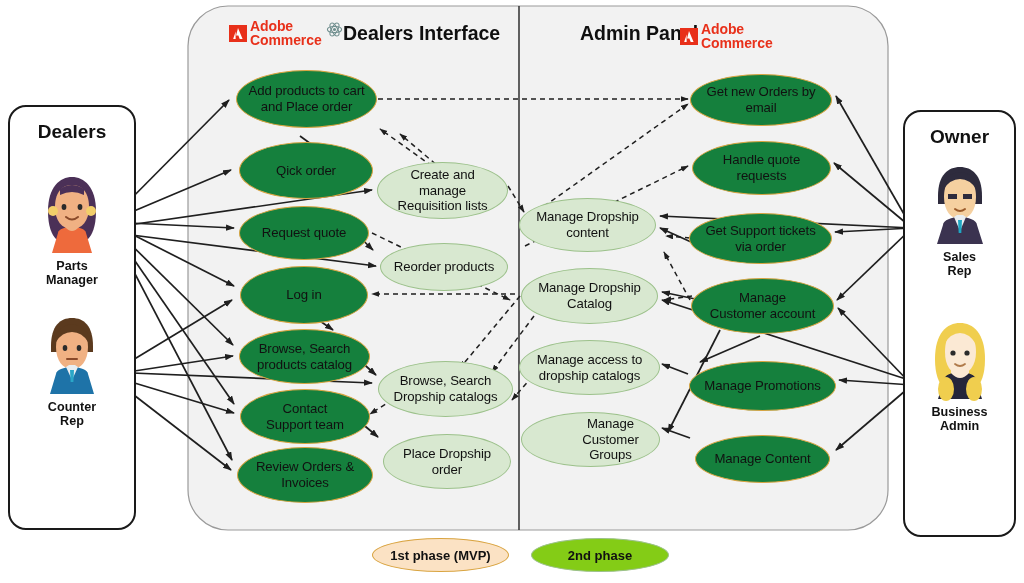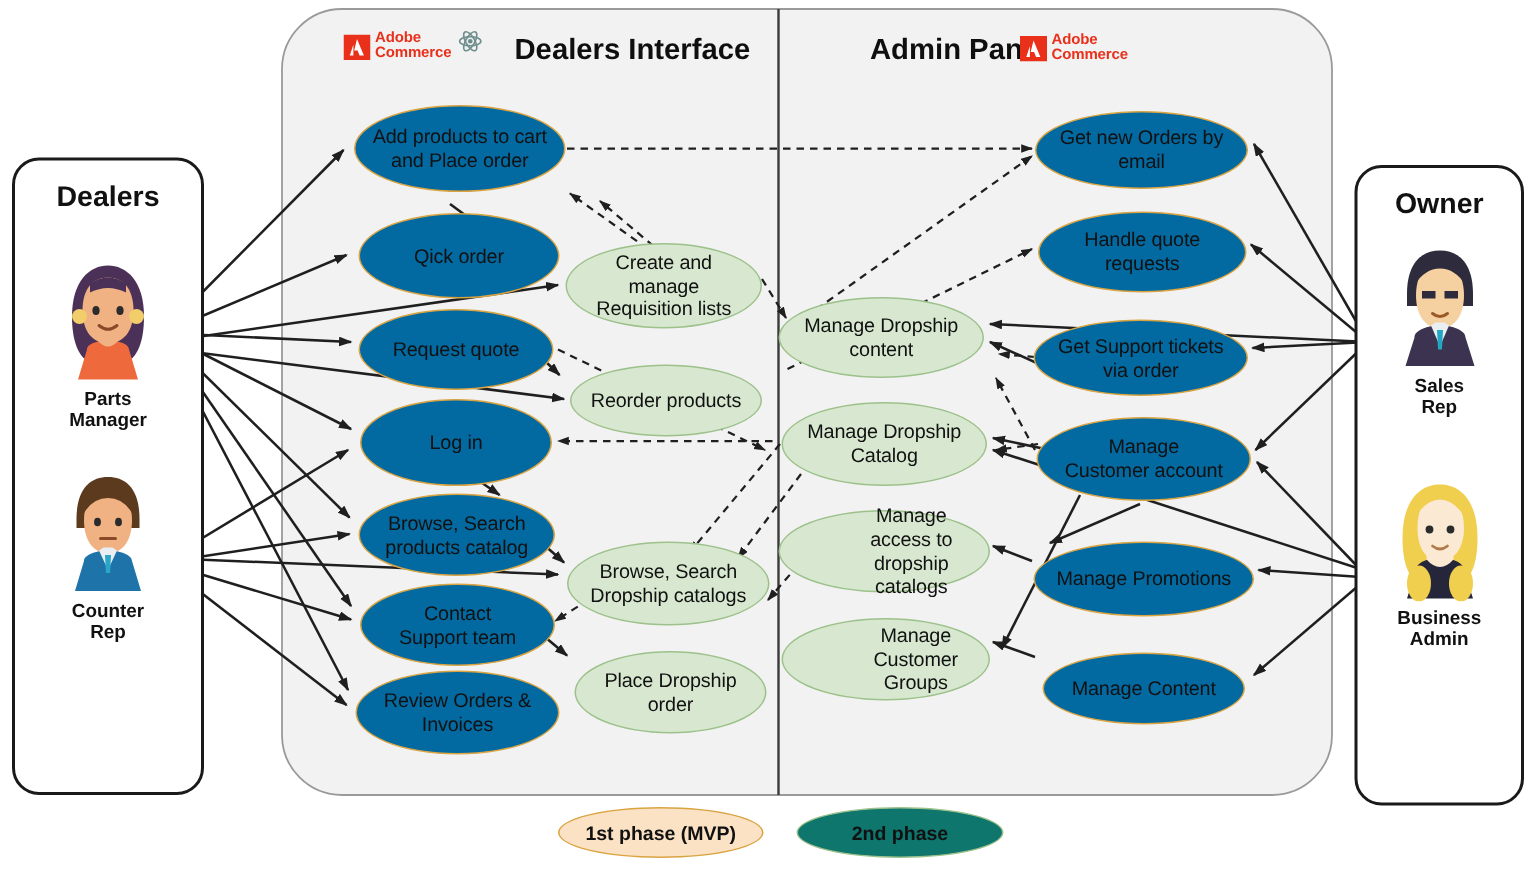--- a/index.html
+++ b/index.html
@@ -38,21 +38,21 @@
     text-align: center;
     box-sizing: border-box;
     border-radius: 50%;
     font-size: 13.2px;
     line-height: 1.18;
     color: #111111;
     letter-spacing: -0.1px;
     padding: 0 8px;
   }
   .node.mvp {
-    background: #0369a1;
+    background: #15803d;
     border: 1.4px solid #D9A441;
   }
   .node.phase2 {
     background: #D8E8D0;
     border: 1.4px solid #9CC18B;
   }
 
   .actorbox {
     position: absolute;
     z-index: 3;
@@ -96,39 +96,39 @@
     position: absolute;
     z-index: 4;
     display: flex;
     align-items: center;
     gap: 3px;
   }
   .adobelogo .wordmark {
     display: flex;
     flex-direction: column;
     line-height: 1.0;
-    font-size: 10px;
+    font-size: 14px;
     font-weight: bold;
     color: #E8301A;
     letter-spacing: -0.1px;
   }
 
   .legend {
     position: absolute;
     z-index: 4;
     display: flex;
     align-items: center;
     justify-content: center;
     border-radius: 50%;
     font-weight: bold;
     font-size: 13px;
     color: #111;
   }
   .legend.mvp { background: #FBE2C4; border: 1.4px solid #D9A441; }
-  .legend.phase2 { background: #0f766e; border: 1.4px solid #9CC18B; }
+  .legend.phase2 { background: #84cc16; border: 1.4px solid #9CC18B; }
 </style>
 </head>
 <body>
 
 <div id="stage">
 
   <svg class="layer" id="panels" viewBox="0 0 1024 583">
     <rect x="188" y="6" width="700" height="524" rx="40" ry="40" fill="#F2F2F2" stroke="#9a9a9a" stroke-width="1.2"></rect>
     <line x1="519" y1="6" x2="519" y2="530" stroke="#3a3a3a" stroke-width="1.6"></line>
   </svg>
@@ -386,21 +386,21 @@
           <div>Manage Dropship</div>
           <div>content</div>
         </div>
       </div>
       <div class="node phase2" style="left: 521px; top: 268px; width: 137px; height: 56px;">
         <div>
           <div>Manage Dropship</div>
           <div>Catalog</div>
         </div>
       </div>
-      <div class="node phase2" style="left: 519px; top: 340px; width: 141px; height: 55px; padding-left: 44px;">
+      <div class="node phase2" style="left: 519px; top: 340px; width: 141px; height: 55px;">
         <div>
           <div>Manage access to</div>
           <div>dropship catalogs</div>
         </div>
       </div>
       <div class="node phase2" style="left: 521px; top: 412px; width: 139px; height: 55px; padding-left: 48px;">
         <div>
           <div>Manage Customer</div>
           <div>Groups</div>
         </div>

